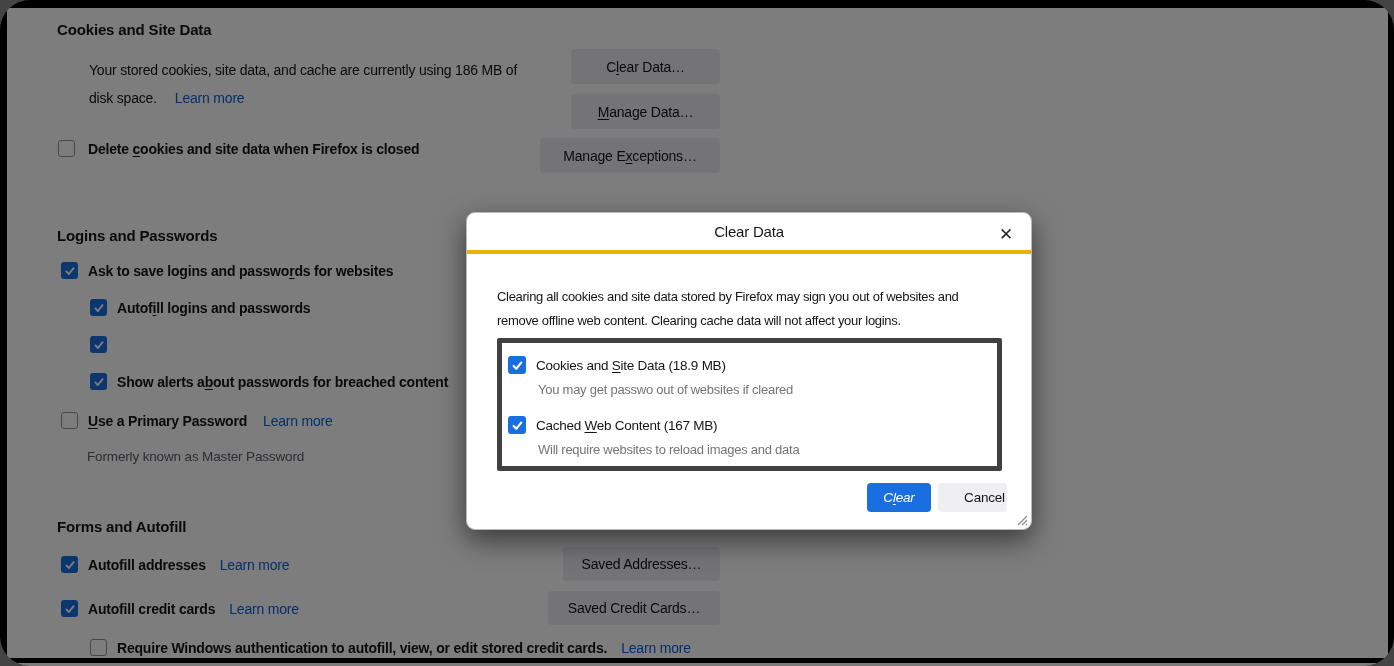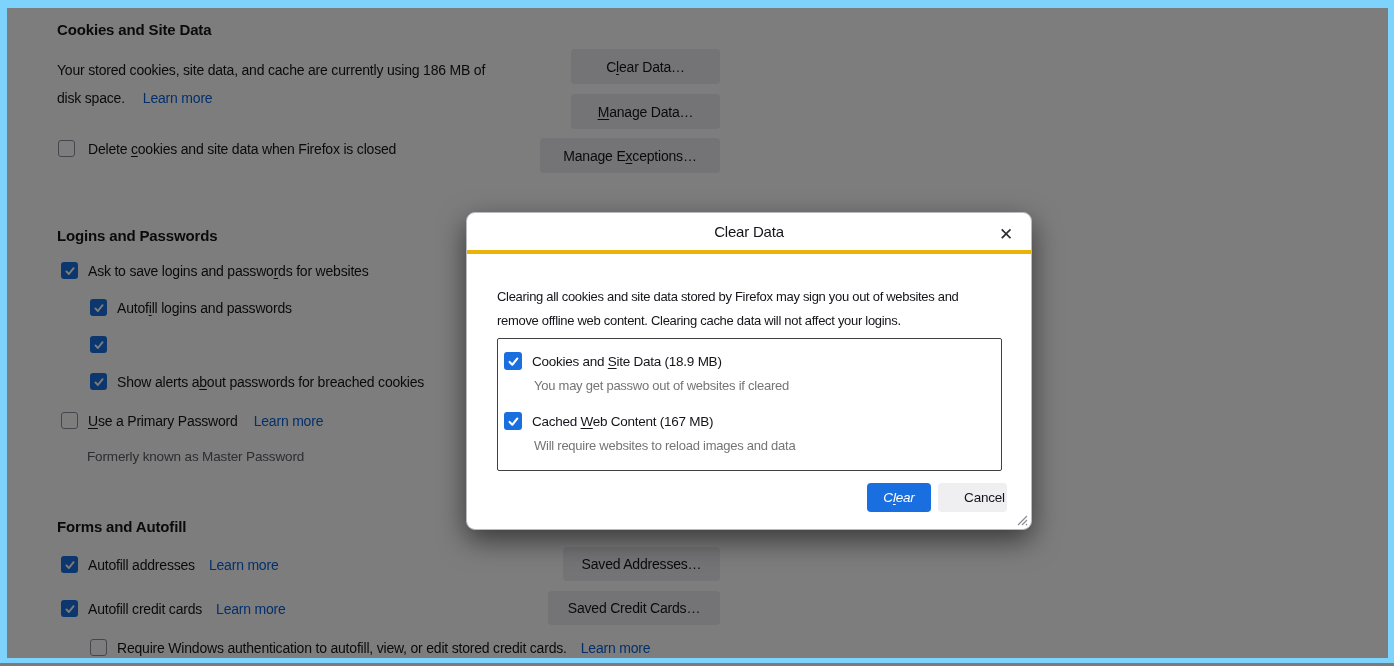--- a/index.html
+++ b/index.html
@@ -1,29 +1,29 @@
 <!DOCTYPE html>
 <html style="--accent: #1a6fe0; --link: #0961dc; --overlay: rgba(0,0,0,0.51);"><head>
 <meta charset="utf-8">
 <style>
   * { margin:0; padding:0; box-sizing:border-box; }
   html,body { background:#444; }
   body { font-family:"Liberation Sans","DejaVu Sans",sans-serif; color:#15141a; letter-spacing:-0.15px; }
 
-  .stage { position:relative; width:1394px; height:666px; background:#7dd3fc; overflow:hidden; }
+  .stage { position:relative; width:1394px; height:666px; background:#000000; overflow:hidden;border-radius:30px; }
   .bottom-strip { position:absolute; left:0; bottom:0; width:100%; height:3px; background:#7b7b7b; }
 
   .screen { position:absolute; left:7px; top:8px; width:1381px; height:650px; background:#ffffff; overflow:hidden; }
 
   
   .page { position:absolute; inset:0; z-index:1; }
   .h { position:absolute; font-size:15px; font-weight:700; white-space:nowrap; }
-  .para { position:absolute; font-size:14px; line-height:20px; white-space:nowrap; letter-spacing:-0.2px; }
+  .para { position:absolute; font-size:14px; line-height:20px; white-space:nowrap; letter-spacing:-0.2px;margin-left:32px; }
   .row { position:absolute; display:flex; align-items:center; gap:10px; white-space:nowrap; }
-  .lbl { font-size:14px; letter-spacing:-0.2px; }
+  .lbl { font-size:14px; letter-spacing:-0.2px;font-weight:bold; }
   .link { color:var(--link,#0961dc); font-size:14px; letter-spacing:-0.2px; cursor:pointer; text-decoration:none; }
   .note { position:absolute; font-size:13.5px; color:#5b5b66; white-space:nowrap; }
 
   .cb { width:17px; height:17px; border-radius:3px; flex:none; display:flex; align-items:center; justify-content:center; }
   .cb.on { background:var(--accent,#1a6fe0); }
   .cb.off { background:#fff; border:1px solid #8f8f9d; }
 
   .pbtn { position:absolute; background:#ececf0; border:none; border-radius:4px; font-family:inherit;
           font-size:14px; letter-spacing:-0.2px; color:#15141a; cursor:pointer; }
 
@@ -63,21 +63,21 @@
                 display:flex; align-items:center; justify-content:center; }
   .dlg-title { font-size:15px; letter-spacing:-0.2px; }
   .dlg-close { position:absolute; right:10px; top:6px; width:30px; height:30px; border:none; background:transparent;
                font-size:17px; color:#2b2b33; cursor:pointer; display:flex; align-items:center; justify-content:center;
                font-family:inherit; }
   .dlg-line { position:absolute; font-size:13px; letter-spacing:-0.3px; line-height:18px; white-space:nowrap; }
   #dlg-line1 { left:30px; top:75px; }
   #dlg-line2 { left:30px; top:99px; }
 
   .dlg-group { position:absolute; left:30px; top:125px; width:505px; height:133px;
-               border:1px solid #404040; border-radius:2px; background:#fff; }
+               border:5px solid #404040; border-radius:2px; background:#fff; }
   .opt-cb { position:absolute; width:18px; height:18px; }
   .opt-lbl { position:absolute; font-size:13.5px; letter-spacing:-0.25px; white-space:nowrap; }
   .opt-sub { position:absolute; font-size:13px; letter-spacing:-0.25px; color:#757575; white-space:nowrap; }
   #opt1-cb  { left:6px;  top:13px; }
   #opt1-lbl { left:34px; top:15px; }
   #opt1-sub { left:36px; top:39px; }
   #opt2-cb  { left:6px;  top:73px; }
   #opt2-lbl { left:34px; top:75px; }
   #opt2-sub { left:36px; top:99px; }
 
@@ -136,21 +136,21 @@
               <path d="M2.4 6.4 L4.9 9 L9.6 3.2" fill="none" stroke="#fff" stroke-width="1.9" stroke-linecap="round" stroke-linejoin="round"></path>
             </svg>
         </span>
       </div>
       <div class="row" id="row-alerts">
         <span class="cb on">
           <svg width="12" height="12" viewBox="0 0 12 12">
               <path d="M2.4 6.4 L4.9 9 L9.6 3.2" fill="none" stroke="#fff" stroke-width="1.9" stroke-linecap="round" stroke-linejoin="round"></path>
             </svg>
         </span>
-        <span class="lbl"><span>Show alerts a</span><span class="ak">b</span><span>out passwords for breached cookies</span></span>
+        <span class="lbl"><span>Show alerts a</span><span class="ak">b</span><span>out passwords for breached content</span></span>
       </div>
       <div class="row" id="row-primary">
         <span class="cb off">
           
         </span>
         <span class="lbl"><span></span><span class="ak">U</span><span>se a Primary Password</span></span>
         <a class="link">Learn more</a>
       </div>
       <div class="note" id="note-primary">Formerly known as Master Password</div>
 

